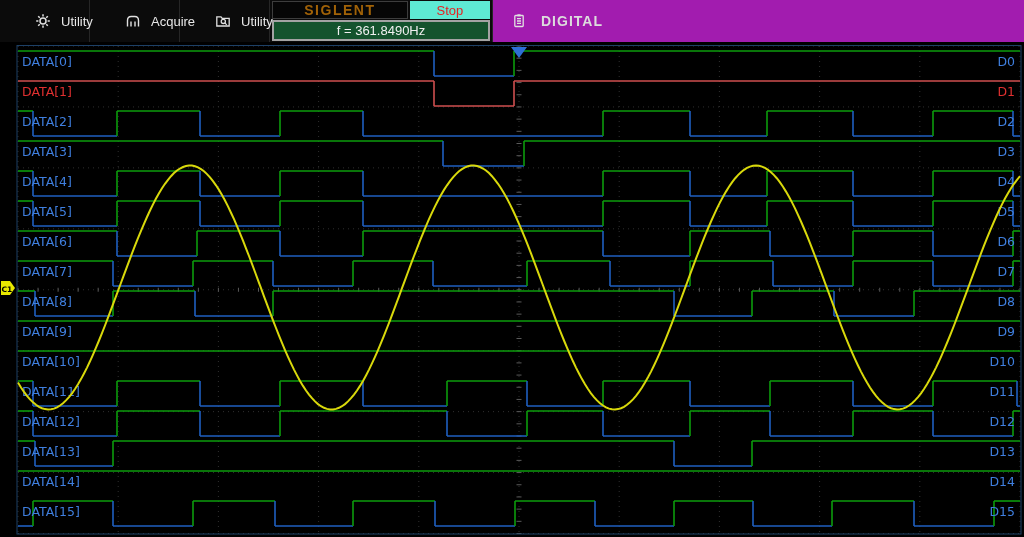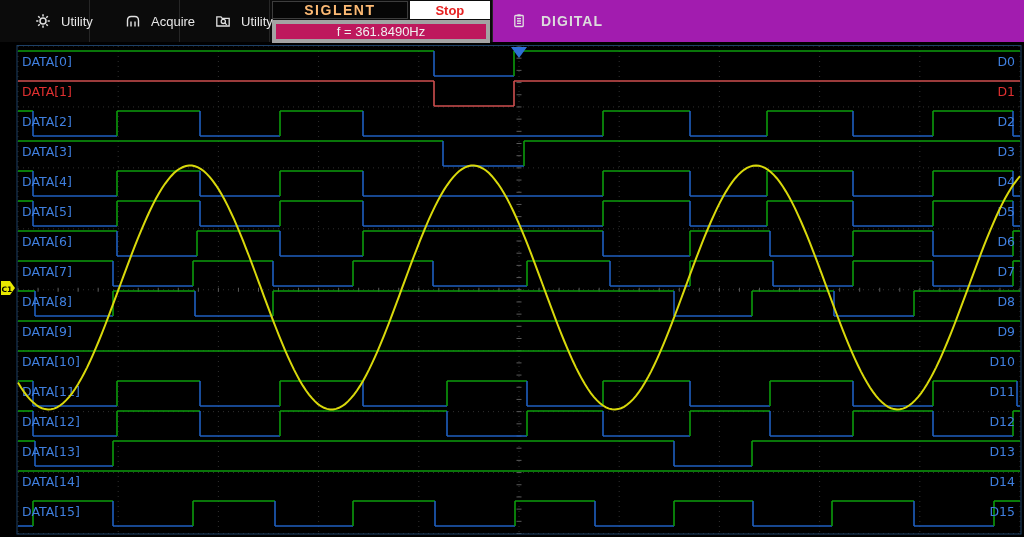--- a/index.html
+++ b/index.html
@@ -11,25 +11,25 @@
   .menu-item{display:flex;align-items:center;gap:10px;width:90px;box-sizing:border-box;
     padding-left:35px;border-right:1px solid #262626;cursor:default;}
   .menu-item .mi-label{color:#e8e8e8;font-size:13px;white-space:nowrap;}
   .micon{flex:0 0 16px;height:16px;}
   .micon svg{display:block;}
   
   .status-block{width:222px;box-sizing:border-box;display:flex;flex-direction:column;
     padding:1px 2px;gap:1px;}
   .status-row1{display:flex;height:19px;gap:2px;}
   .logo-box{flex:1.25;border:1px solid #3d3d3d;display:flex;align-items:center;justify-content:center;
-    color:#fdba74;font-weight:bold;font-size:14px;letter-spacing:1.5px;background:#060606;}
+    color:#a16207;font-weight:bold;font-size:14px;letter-spacing:1.5px;background:#060606;}
   .stop-box{flex:0.75;display:flex;align-items:center;justify-content:center;
-    color:#e62222;font-size:13px;font-weight:bold;background:#ffffff;}
-  .freq-box{height:17px;border:4px solid #a3a3a3;display:flex;align-items:center;justify-content:center;
-    color:#f0f0f0;font-size:13px;background:#be185d;}
+    color:#e62222;font-size:13px;font-weight:normal;background:#5eead4;}
+  .freq-box{height:17px;border:2px solid #a3a3a3;display:flex;align-items:center;justify-content:center;
+    color:#f0f0f0;font-size:13px;background:#14532d;}
   .digital-panel{flex:1;display:flex;align-items:center;gap:14px;padding-left:18px;
     background:#a21caf;border-left:1px solid #262626;font-weight:bold;}
   .digital-panel .dp-label{color:#dcdcdc;font-size:14px;letter-spacing:1px;}
   
   #scope-svg{position:absolute;top:0;left:0;z-index:1;}
 </style>
 </head>
 <body>
 
 <div id="stage">

